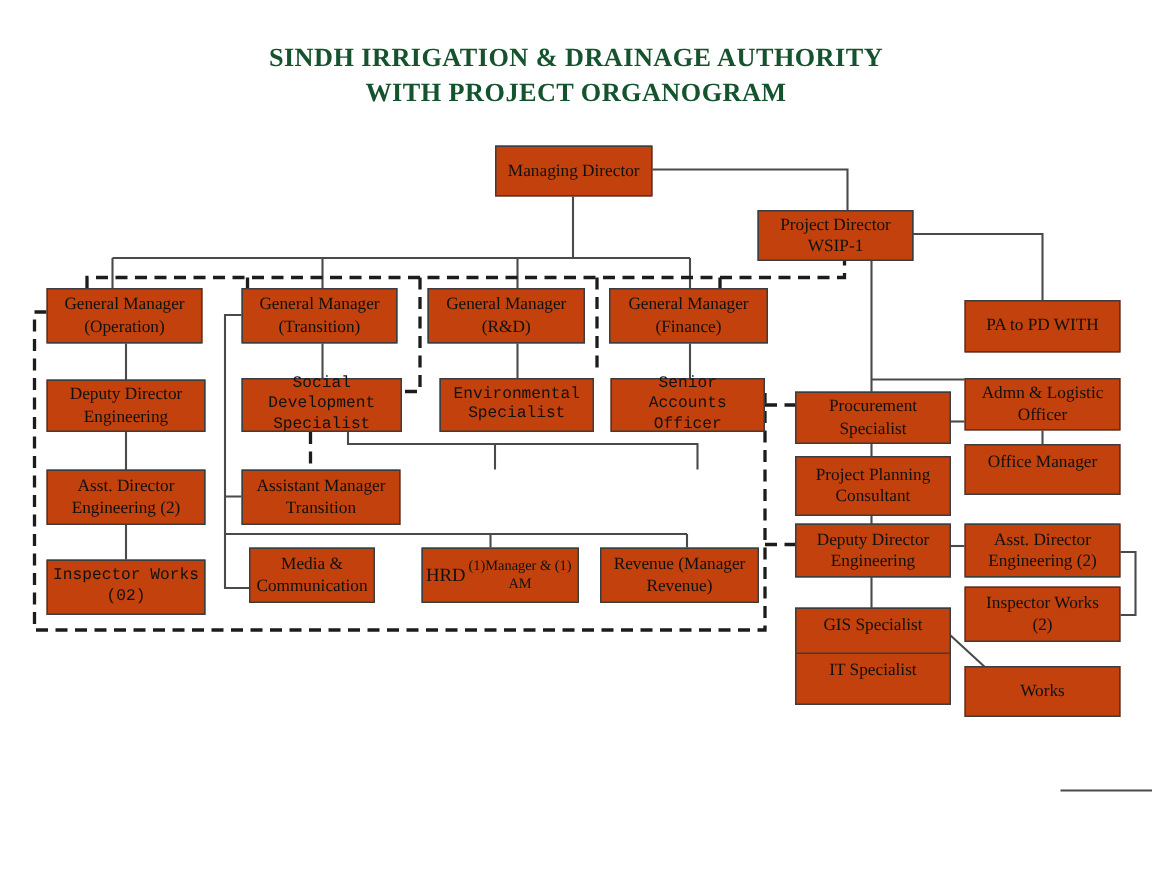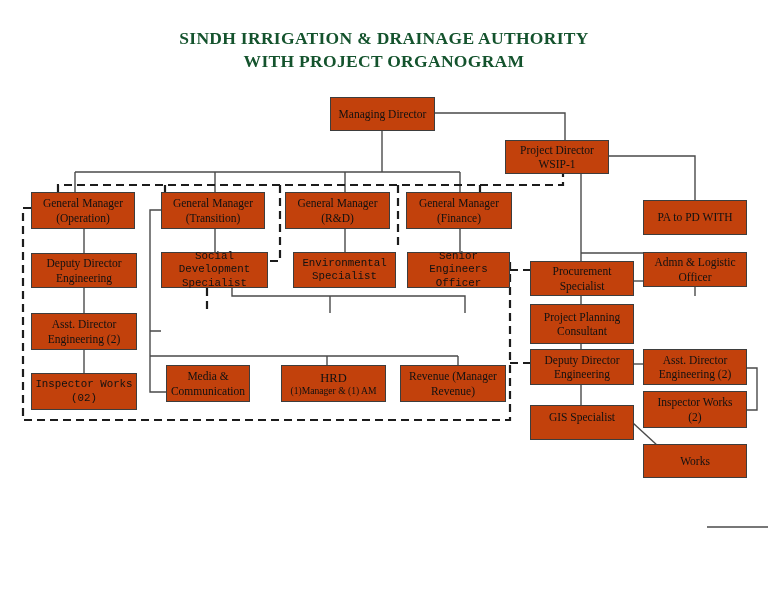--- a/index.html
+++ b/index.html
@@ -6,21 +6,21 @@
   .stage{position:relative;width:768px;height:594px;background:#fff;overflow:hidden;
          font-family:"Liberation Serif","DejaVu Serif",serif;}
   .title{position:absolute;left:0;right:0;top:27px;text-align:center;z-index:3;
          font-weight:bold;font-size:17.5px;line-height:23px;color:#14532d;letter-spacing:.3px;}
   .wires{position:absolute;left:0;top:0;z-index:1;}
   .node{position:absolute;box-sizing:border-box;background:#c2410c;border:1.3px solid #3d3d3d;
         display:flex;align-items:center;justify-content:center;text-align:center;
         font-size:11.5px;line-height:1.22;color:#111;white-space:pre-line;z-index:2;padding:1px 2px;}
   .node.top{align-items:flex-start;padding-top:4px;}
   .node.small{font-size:10.8px;font-family:Liberation Mono, monospace;}
-  .hrd-wrap{display:flex;flex-direction:column;align-items:center;justify-content:flex-end;}
+  .hrd-wrap{display:flex;flex-direction:row;align-items:center;justify-content:flex-end;}
   .hrd-l1{font-size:12.5px;line-height:1.15;}
   .hrd-l2{font-size:9.6px;line-height:1.2;}
 </style>
 </head>
 <body>
 
 <div class="stage">
 
   <div class="title">
     <div>SINDH IRRIGATION &amp; DRAINAGE AUTHORITY</div>
@@ -72,25 +72,27 @@
   <div class="node" style="left:406px;top:192px;width:106px;height:37px">General Manager
 (Finance)</div>
   <div class="node" style="left:643px;top:200px;width:104px;height:35px">PA to PD WITH</div>
 
   <div class="node" style="left:31px;top:253px;width:106px;height:35px">Deputy Director
 Engineering</div>
   <div class="node small" style="left:161px;top:252px;width:107px;height:36px">Social Development
 Specialist</div>
   <div class="node small" style="left:293px;top:252px;width:103px;height:36px">Environmental
 Specialist</div>
-  <div class="node small" style="left:407px;top:252px;width:103px;height:36px">Senior Engineers
+  <div class="node small" style="left:407px;top:252px;width:103px;height:36px">Senior Accounts
 Officer</div>
 
   <div class="node" style="left:31px;top:313px;width:106px;height:37px">Asst. Director
 Engineering (2)</div>
+  <div class="node" style="left:161px;top:313px;width:106px;height:37px">Assistant Manager
+Transition</div>
 
   <div class="node small" style="left:31px;top:373px;width:106px;height:37px">Inspector Works
 (02)</div>
   <div class="node" style="left:166px;top:365px;width:84px;height:37px">Media &amp;
 Communication</div>
   <div class="node" style="left:281px;top:365px;width:105px;height:37px">
     <div class="hrd-wrap">
       <div class="hrd-l1">HRD</div>
       <div class="hrd-l2">(1)Manager &amp; (1) AM</div>
     </div>
@@ -98,22 +100,24 @@
   <div class="node" style="left:400px;top:365px;width:106px;height:37px">Revenue (Manager
 Revenue)</div>
 
   <div class="node" style="left:530px;top:261px;width:104px;height:35px">Procurement
 Specialist</div>
   <div class="node" style="left:530px;top:304px;width:104px;height:40px">Project Planning
 Consultant</div>
   <div class="node" style="left:530px;top:349px;width:104px;height:36px">Deputy Director
 Engineering</div>
   <div class="node top" style="left:530px;top:405px;width:104px;height:35px">GIS Specialist</div>
+  <div class="node top" style="left:530px;top:435px;width:104px;height:35px">IT Specialist</div>
 
   <div class="node" style="left:643px;top:252px;width:104px;height:35px">Admn &amp; Logistic
 Officer</div>
+  <div class="node top" style="left:643px;top:296px;width:104px;height:34px">Office Manager</div>
   <div class="node" style="left:643px;top:349px;width:104px;height:36px">Asst. Director
 Engineering (2)</div>
   <div class="node" style="left:643px;top:391px;width:104px;height:37px">Inspector Works
 (2)</div>
   <div class="node" style="left:643px;top:444px;width:104px;height:34px">Works</div>
 
 </div>
 
 </body></html>

